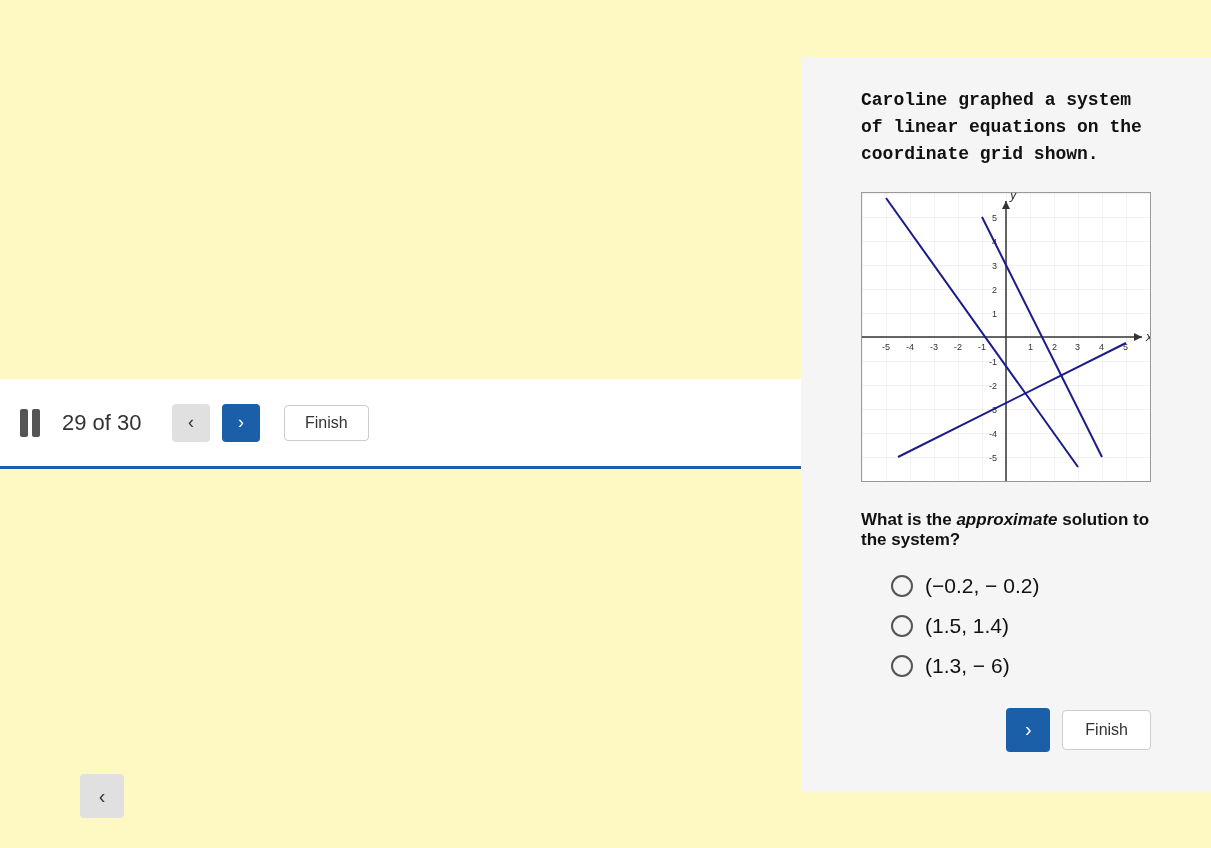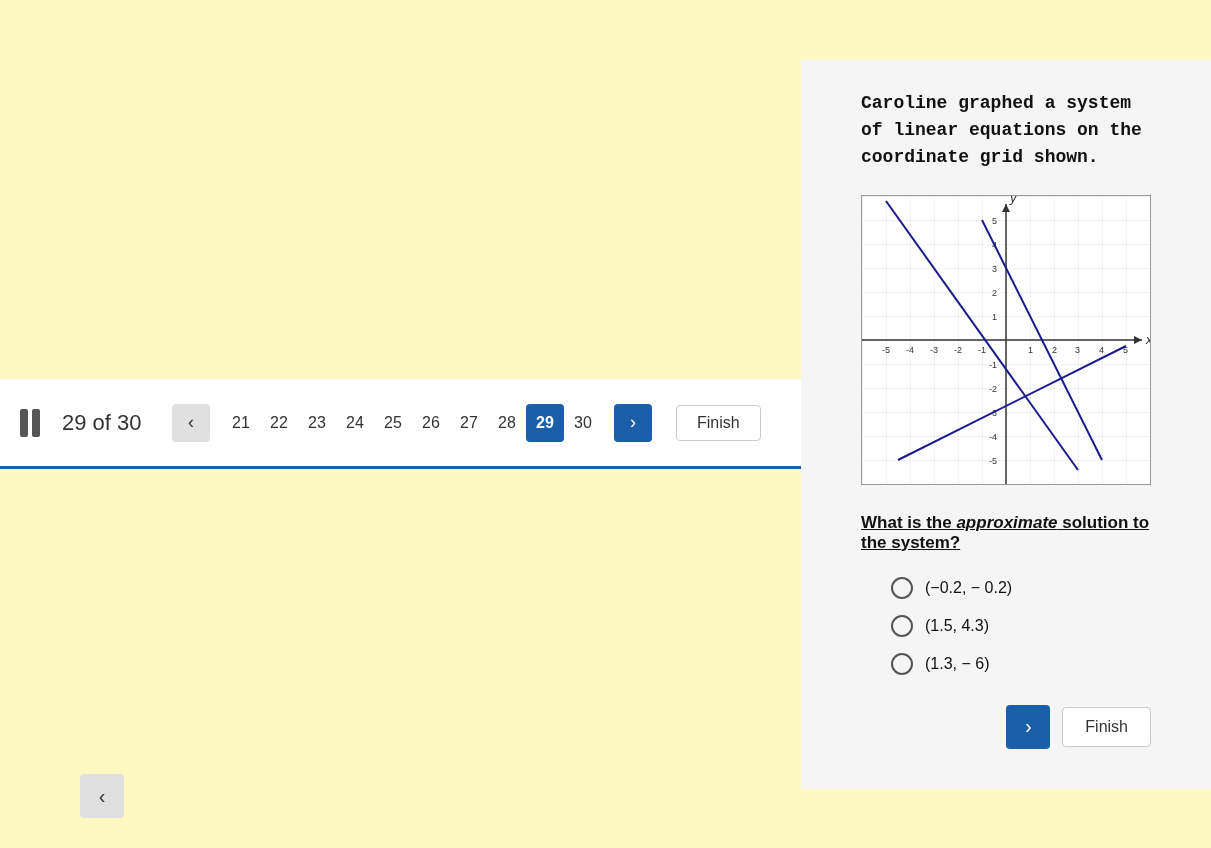--- a/index.html
+++ b/index.html
@@ -121,38 +121,37 @@
       display: flex;
       justify-content: center;
       margin-bottom: 28px;
     }
 
     .subquestion-text {
       font-size: 17px;
       font-weight: bold;
       color: #111;
       margin-bottom: 24px;
-      text-decoration: underline;
     }
     .subquestion-text em {
       font-style: italic;
     }
 
     .options-list {
       list-style: none;
       display: flex;
       flex-direction: column;
       gap: 16px;
       margin-left: 30px;
     }
     .option-item {
       display: flex;
       align-items: center;
       gap: 12px;
-      font-size: 16px;
+      font-size: 21px;
       color: #111;
       cursor: pointer;
     }
     .radio-outer {
       width: 22px;
       height: 22px;
       border-radius: 50%;
       border: 2px solid #555;
       display: flex;
       align-items: center;
@@ -207,32 +206,20 @@
 
   <div class="nav-bar">
     <div class="pause-icon-container">
       <div class="pause-bar"></div>
       <div class="pause-bar"></div>
     </div>
     <span class="question-count">29 of 30</span>
     <button class="nav-arrow-btn">
       <span>‹</span>
     </button>
-    <div class="nav-numbers">
-      <div class="nav-num">21</div>
-      <div class="nav-num">22</div>
-      <div class="nav-num">23</div>
-      <div class="nav-num">24</div>
-      <div class="nav-num">25</div>
-      <div class="nav-num">26</div>
-      <div class="nav-num">27</div>
-      <div class="nav-num">28</div>
-      <div class="nav-num active">29</div>
-      <div class="nav-num">30</div>
-    </div>
     <button class="nav-arrow-btn next">
       <span>›</span>
     </button>
     <button class="finish-btn">Finish</button>
   </div>
 
   <div class="main-content">
     <p class="question-text">Caroline graphed a system of linear equations on the coordinate grid shown.</p>
 
     <div class="graph-container">
@@ -291,21 +278,21 @@
       <span>What is the </span><em>approximate</em><span> solution to the system?</span>
     </p>
 
     <ul class="options-list">
       <li class="option-item">
         <div class="radio-outer"></div>
         <span>(−0.2,  − 0.2)</span>
       </li>
       <li class="option-item">
         <div class="radio-outer"></div>
-        <span>(1.5,  4.3)</span>
+        <span>(1.5,  1.4)</span>
       </li>
       <li class="option-item">
         <div class="radio-outer"></div>
         <span>(1.3,  − 6)</span>
       </li>
     </ul>
 
     <div class="bottom-nav-right">
       <button class="bottom-next-btn">
         <span>›</span>

